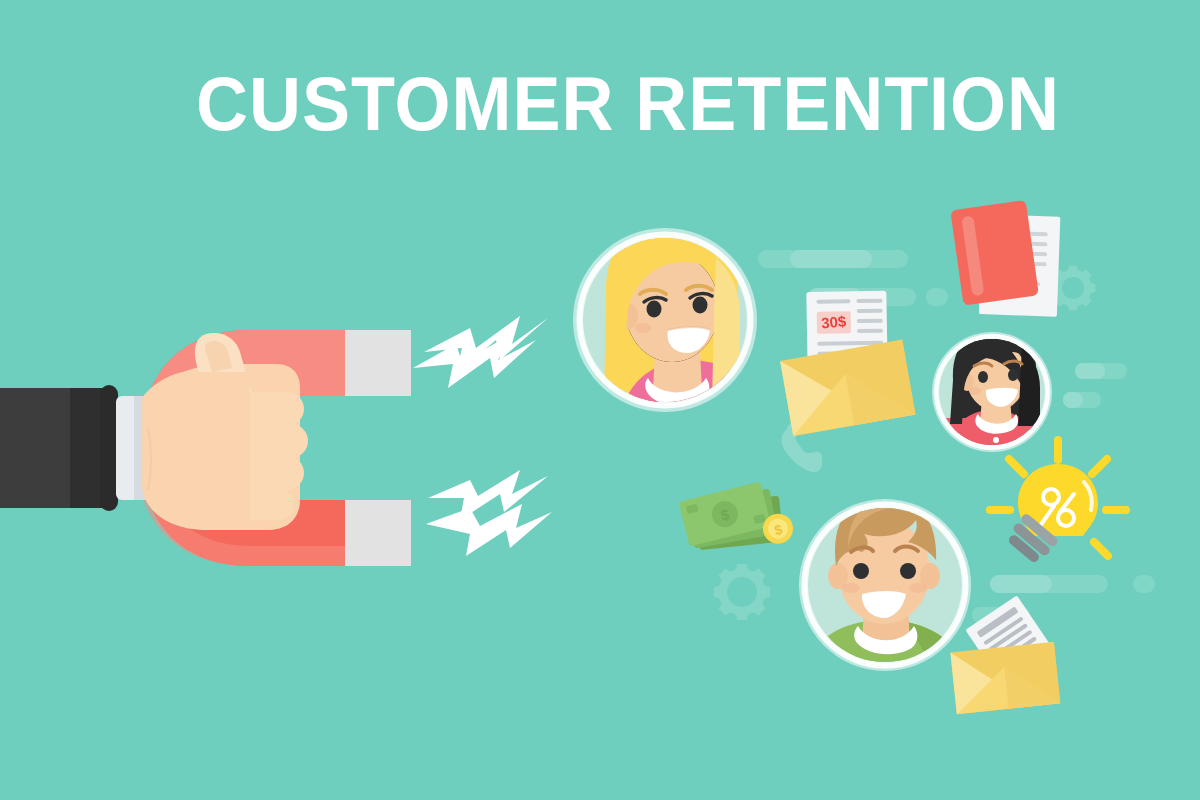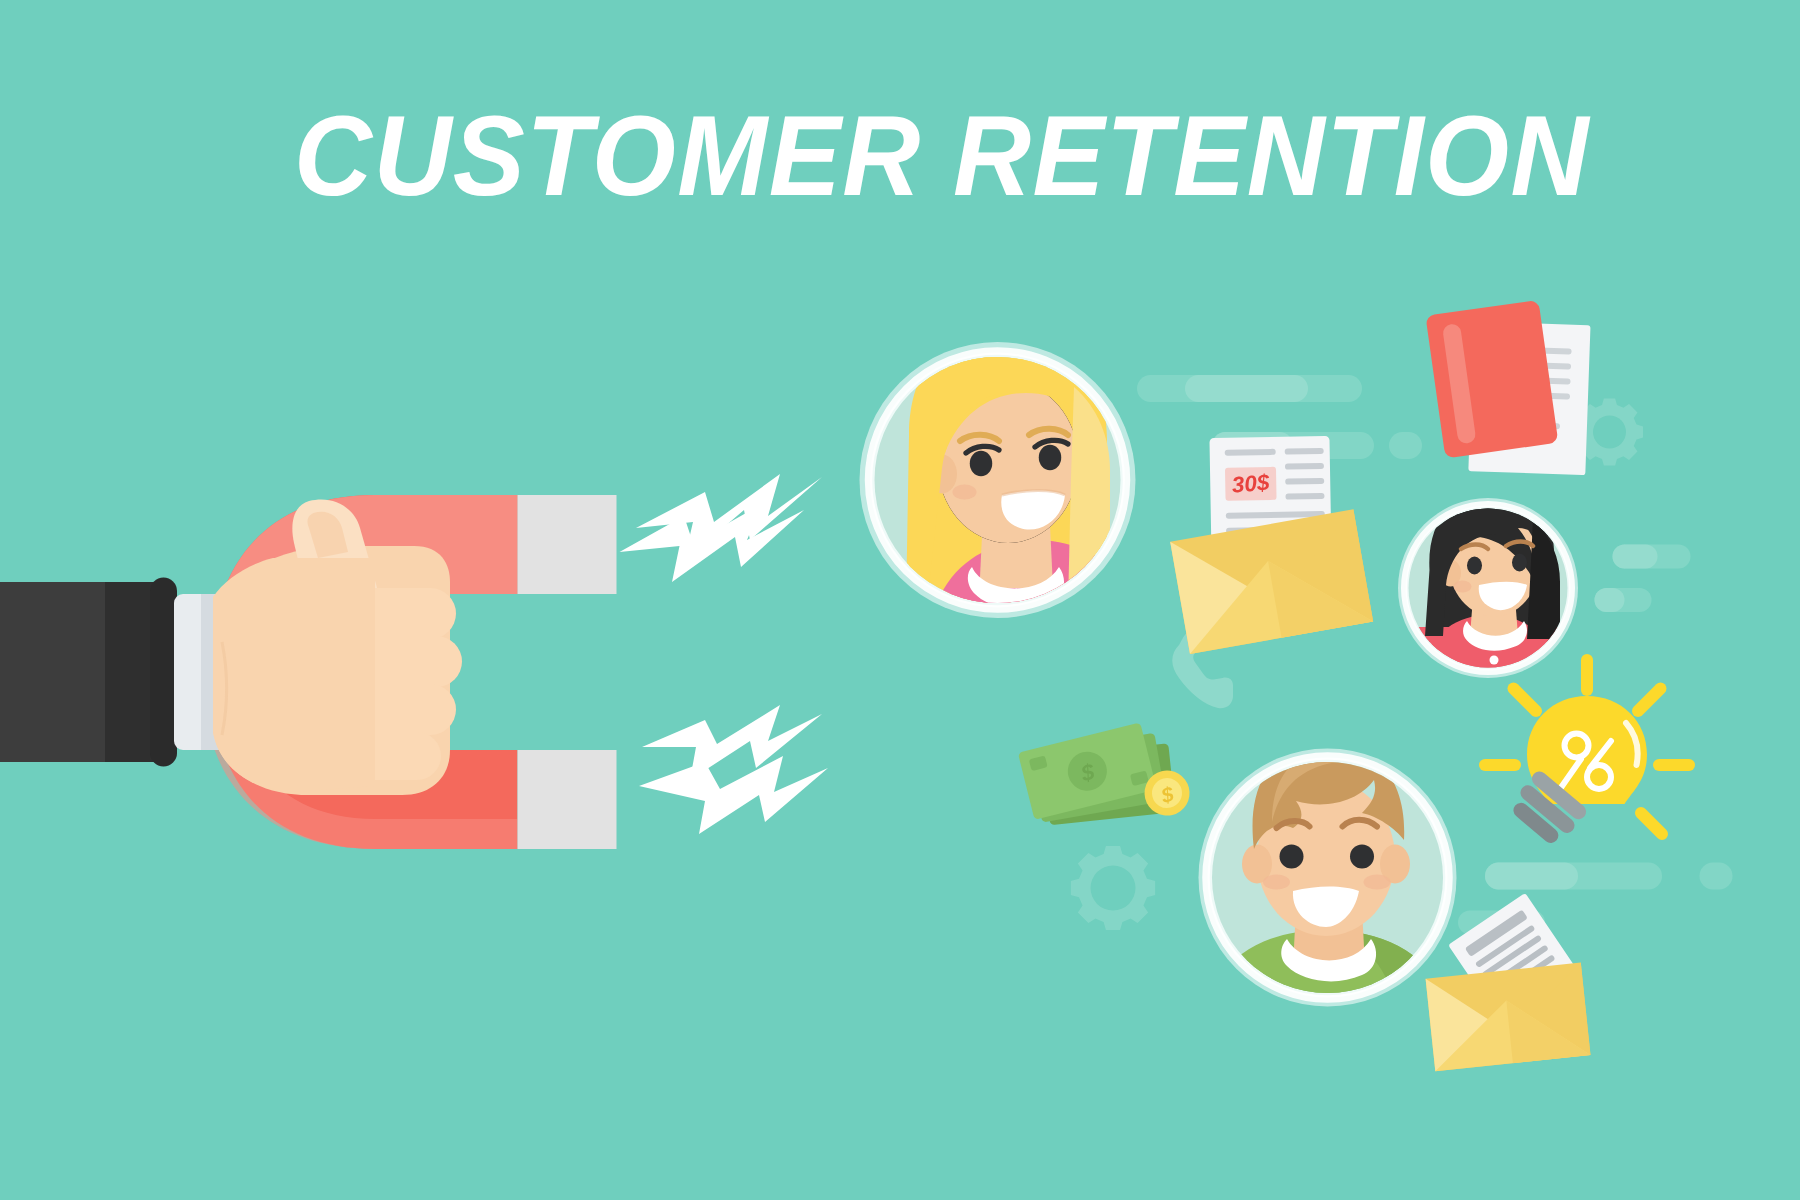--- a/index.html
+++ b/index.html
@@ -25,21 +25,21 @@
     font-family: "Liberation Sans", sans-serif;
     font-weight: bold;
     font-size: 76px;
     letter-spacing: 1px;
     fill: #ffffff;
   }
 </style>
 </head>
 <body>
 
-<div id="scene" style="width: 1200px; height: 800px; background: rgb(111, 207, 190); font-style: italic;">
+<div id="scene" style="width: 1200px; height: 800px; background: rgb(111, 207, 190);">
 
   <svg width="1200" height="800" viewBox="0 0 1200 800">
 
     <defs>
       <clipPath id="clipBlonde">
         <circle cx="665" cy="320" r="82"></circle>
       </clipPath>
       <clipPath id="clipDark">
         <circle cx="992" cy="392" r="53"></circle>
       </clipPath>

